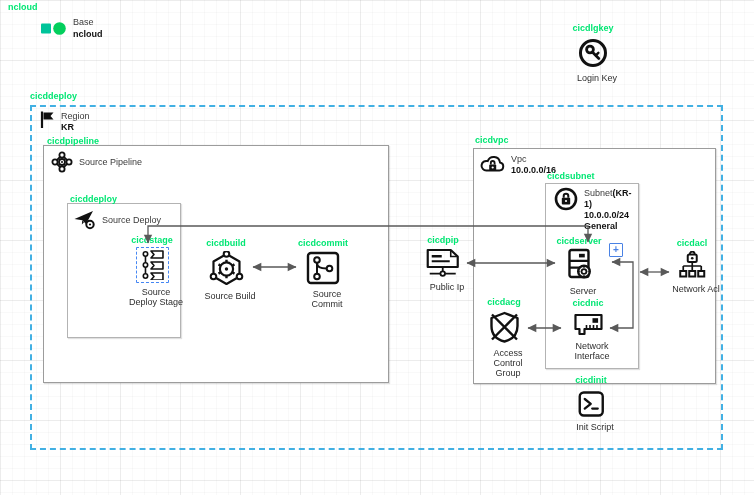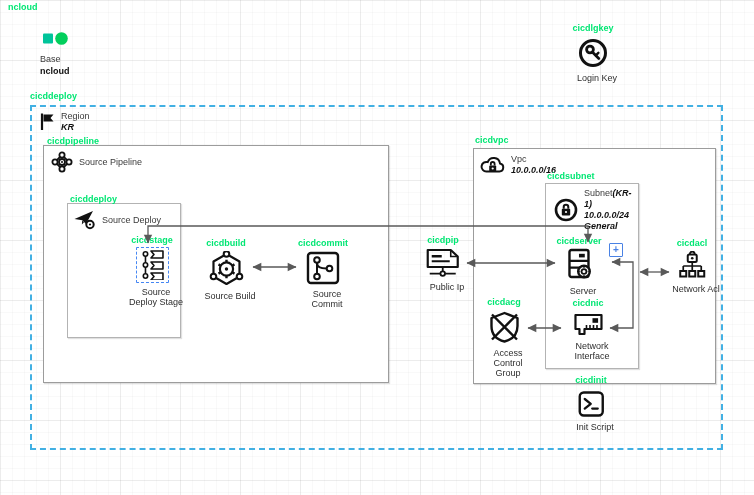--- a/index.html
+++ b/index.html
@@ -16,44 +16,44 @@
   .tag{
     position:absolute;font-size:9px;font-weight:bold;color:var(--label-green,#00e673);
     white-space:nowrap;z-index:6;line-height:10px;
   }
   .box{position:absolute;background:#fff;border:1px solid #9c9c9c;box-shadow:1px 1px 1px rgba(0,0,0,0.12);z-index:1;}
   .box.inner{border-color:#b3b3b3;z-index:2;}
   .region{
     position:absolute;border:2px dashed var(--region-border,#42b0e3);
     background:transparent;z-index:0;
   }
-  .hdr{position:absolute;display:flex;gap:6px;align-items:center;color:#3a3a3a;font-size:9px;line-height:11px;}
+  .hdr{position:absolute;display:flex;gap:6px;align-items:flex-start;color:#3a3a3a;font-size:9px;line-height:11px;}
   .hdr .txt{padding-top:1px;}
-  .hdr b{color:#111;font-style:italic;}
+  .hdr b{color:#111;}
   .node{position:absolute;display:flex;flex-direction:column;align-items:center;transform:translateX(-50%);z-index:4;}
   .node .tagrow{font-size:9px;font-weight:bold;color:var(--label-green,#00e673);white-space:nowrap;line-height:10px;margin-bottom:2px;}
   .nlabel{font-size:9px;color:#2e2e2e;text-align:center;line-height:10px;margin-top:4px;white-space:nowrap;padding-left:8px;}
   .sel{border:1.5px dashed var(--selection-blue,#4285f4);padding:2px 3px;border-radius:1px;background:#fff;}
   .badge{
     position:absolute;width:12px;height:12px;border:1.5px solid var(--badge-blue,#4a82e4);
     background:#fff;color:var(--badge-blue,#4a82e4);font-size:10px;font-weight:bold;
     line-height:11px;text-align:center;z-index:5;border-radius:1px;
   }
   #edges{position:absolute;left:0;top:0;z-index:7;pointer-events:none;}
   #edges path{pointer-events:visibleStroke;}
   .logo{display:flex;align-items:center;}
   svg.ic{display:block;}
 </style>
 </head>
 <body>
 
 <div id="canvas">
 
   <div class="tag" style="left:8px;top:2px;">ncloud</div>
-  <div class="node" style="left:40px;top:31px;transform:none;flex-direction:column;align-items:center;gap:7px;">
+  <div class="node" style="left:40px;top:16px;transform:none;flex-direction:row;align-items:center;gap:7px;">
     <span class="logo">
       <svg class="ic" width="26" height="15" viewBox="0 0 26 15">
         <rect x="1" y="2.5" width="10" height="10" rx="1" fill="#00c49a"></rect>
         <circle cx="19.5" cy="7.5" r="6.3" fill="#03cf5d"></circle>
       </svg>
     </span>
     <span style="font-size:9px;line-height:12px;color:#3a3a3a;">
       <span>Base</span><br>
       <b style="color:#111;">ncloud</b>
     </span>

